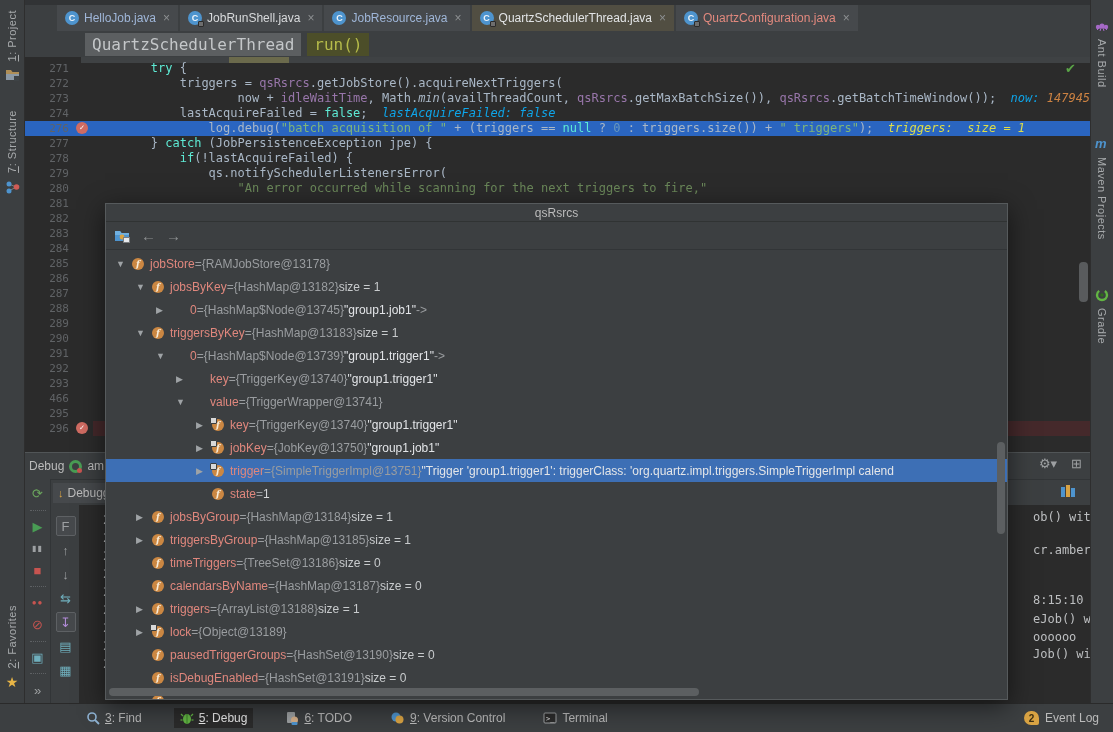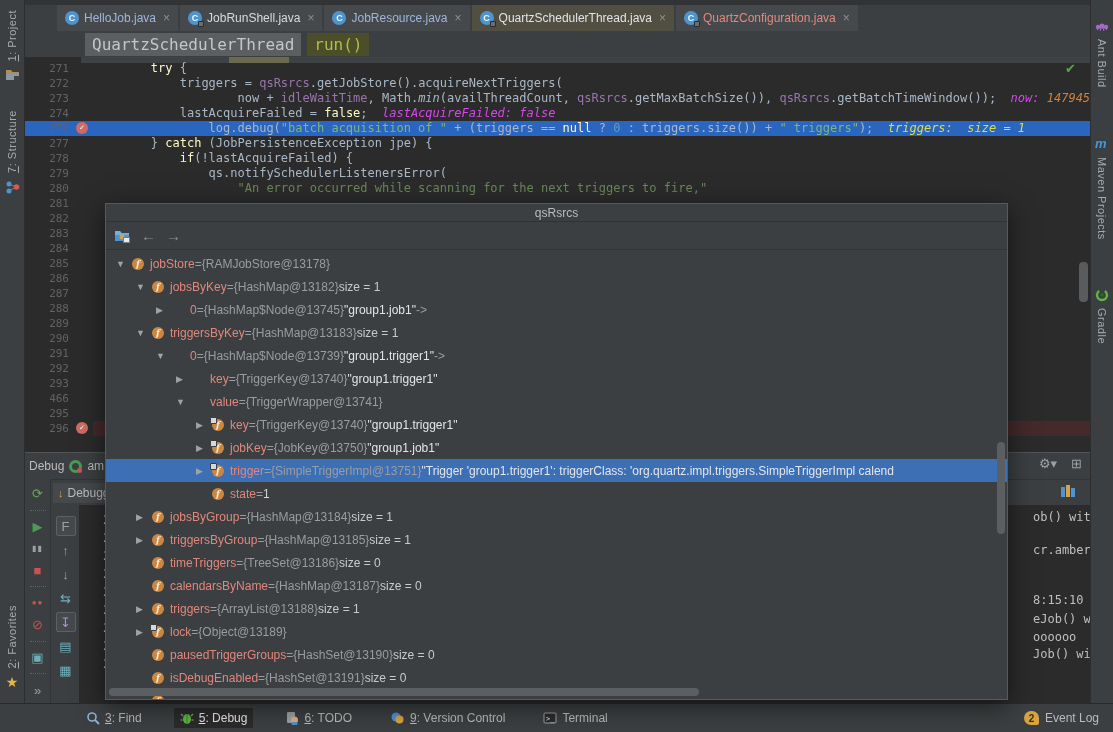--- a/index.html
+++ b/index.html
@@ -37,23 +37,23 @@
   .editor-topbar { position:absolute; left:56px; top:0; right:0; height:6px; background:#3f4244; }
   .editor-topbar-thumb { position:absolute; left:148px; width:60px; height:6px; background:#6b6a4c; }
   .lines { position:absolute; left:0; top:4px; right:0; }
   .code-line { display:flex; height:15px; line-height:15px; font-family:"DejaVu Sans Mono", monospace; font-size:12px; }
   .code-line.exec { background:#2a65c0; }
   .lnum { width:48px; text-align:right; color:#606366; font-size:11px; padding-right:4px; flex:0 0 auto; background:transparent; }
   .gslot { width:20px; flex:0 0 auto; position:relative; }
   .bp-ico { position:absolute; left:3px; top:1px; width:12px; height:12px; border-radius:50%; background:#cf6b62; color:#fff; font-size:8px; line-height:12px; text-align:center; }
   .code-area { flex:1; white-space:pre; overflow:hidden; }
   .code-line.bpline .code-area { background:#45292b; }
-  .seg-kw { color:#fef9c3; } .seg-pl { color:#a9b7c6; } .seg-fld { color:#9876aa; }
+  .seg-kw { color:#5eead4; } .seg-pl { color:#a9b7c6; } .seg-fld { color:#9876aa; }
   .seg-str { color:#6a8759; } .seg-nm { color:#6897bb; } .seg-itl { color:#a9b7c6; font-style:italic; }
-  .seg-hg { color:#d946ef; font-style:italic; } .seg-ho { color:#cc8242; font-style:italic; }
+  .seg-hg { color:#0ea5e9; font-style:italic; } .seg-ho { color:#cc8242; font-style:italic; }
   .seg-hy { color:#dedd49; font-style:italic; }
   .exec .seg-str { color:#7fb57a; }
   .editor-check { position:absolute; top:4px; right:14px; color:#5aa447; font-size:13px; }
   .editor-vscroll { position:absolute; right:2px; top:205px; width:9px; height:40px; background:#595b5d; border-radius:4px; }
 
   
   .debug-panel { position:absolute; left:25px; top:452px; right:23px; height:251px; background:#3c3f41; border-top:1px solid #515557; z-index:2; }
   .dbg-header { position:absolute; left:0; top:0; right:0; height:26px; display:flex; align-items:center; gap:5px; padding-left:3px; color:#bbbbbb; }
   .dbg-session-icon { width:13px; height:13px; border-radius:50%; border:3px solid #499C54; position:relative; }
   .dbg-session-icon::after { content:""; position:absolute; right:-3px; bottom:-3px; width:5px; height:5px; background:#c75450; border-radius:50%; }

